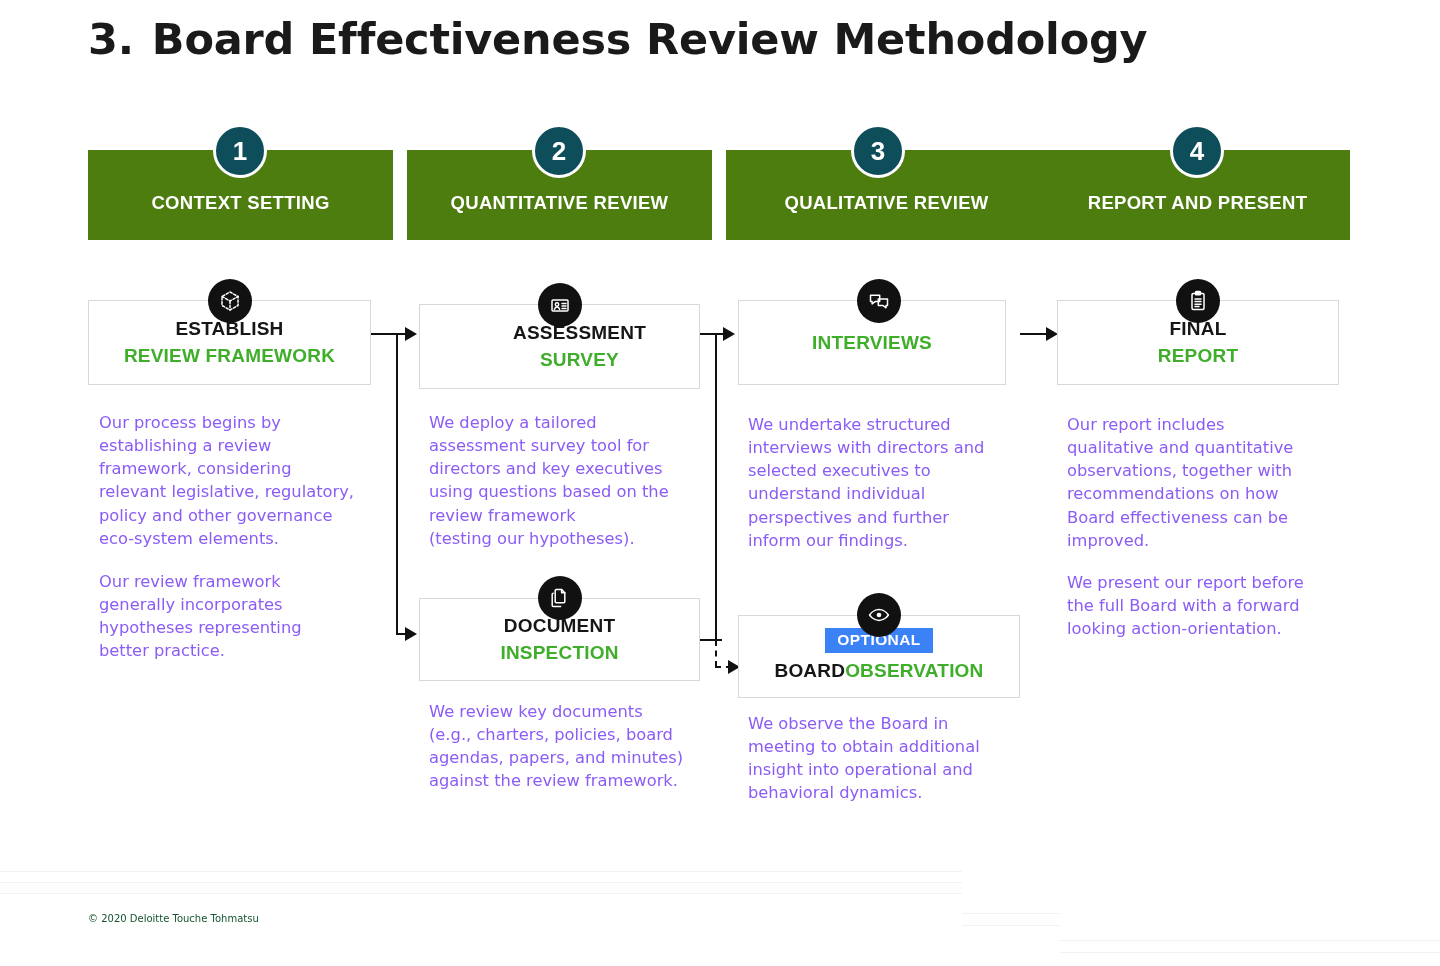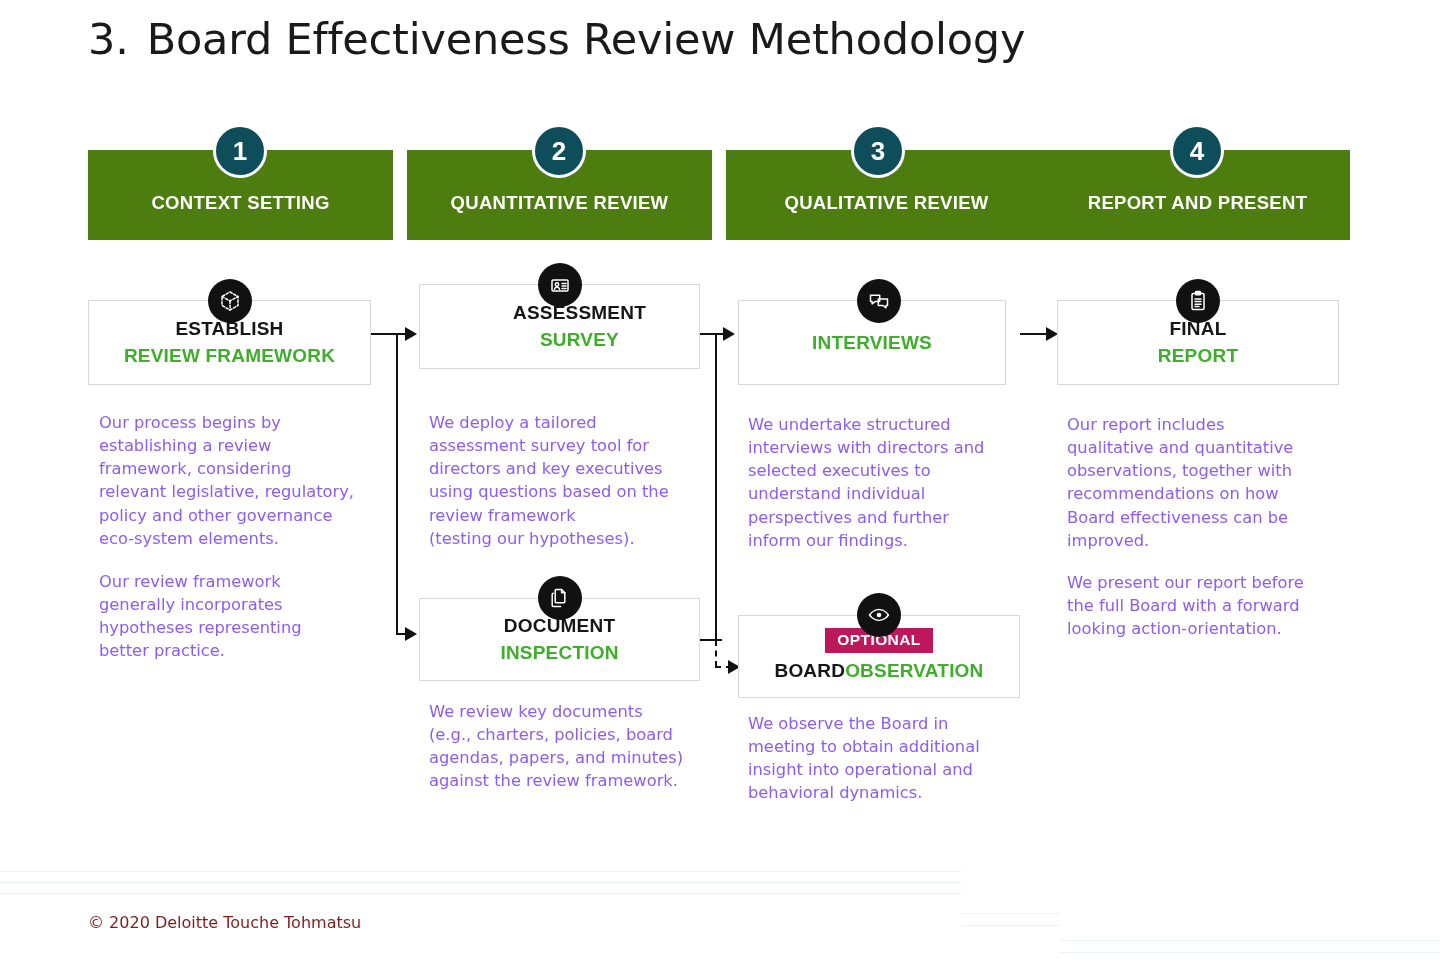--- a/index.html
+++ b/index.html
@@ -7,21 +7,21 @@
     width: 1440px; height: 966px;
     background: #ffffff;
     font-family: "Liberation Sans", sans-serif;
     overflow: hidden;
   }
   .page { position: relative; width: 1440px; height: 966px; background: #fff; }
 
   
   .title {
     position: absolute; left: 88px; top: 14px;
-    font-size: 43px; font-weight: 400; color: #1a1a1a;
+    font-size: 43px; font-weight: 700; color: #1a1a1a;
     letter-spacing: -0.2px; white-space: nowrap;
     font-family: "DejaVu Sans", sans-serif;
   }
   .title .num { margin-right: 18px; }
 
   
   .phase {
     position: absolute; top: 150px; height: 90px;
     background: #4d7c0f;
     display: flex; align-items: flex-end; justify-content: center;
@@ -49,21 +49,21 @@
   .card-icon {
     position: absolute; width: 44px; height: 44px; border-radius: 50%;
     background: #111111; display: flex; align-items: center; justify-content: center;
     z-index: 4;
   }
   .card-icon svg { width: 24px; height: 24px; display: block; }
   .card-title-1 { font-size: 19px; font-weight: 700; color: #161616; letter-spacing: .2px; line-height: 1.42; }
   .card-title-2 { font-size: 19px; font-weight: 700; color: #3fae2a; letter-spacing: .2px; line-height: 1.42; }
   .card-title-green-solo { font-size: 19px; font-weight: 700; color: #3fae2a; letter-spacing: .2px; }
   .opt-badge {
-    display: inline-block; background: #be185d; color: #ffffff;
+    display: inline-block; background: #3b82f6; color: #ffffff;
     font-size: 15.5px; font-weight: 700; letter-spacing: .4px;
     padding: 3px 12px 4px 12px; margin-bottom: 5px;
   }
   .inline-title { display: flex; justify-content: center; }
 
   
   .body-text {
     position: absolute;
     font-family: "DejaVu Sans", sans-serif;
     font-size: 16.3px; line-height: 1.42; color: #8b5cf6;
@@ -84,21 +84,21 @@
     position: absolute; height: 0; border-top: 2px dashed #111111;
   }
   .conn-dash-v {
     position: absolute; width: 0; border-left: 2px dashed #111111;
   }
 
   
   .footer-line { position: absolute; background: #eef3f3; }
   .copyright {
     position: absolute; left: 88px; top: 913px;
-    font-size: 16px; color: #7f1d1d;
+    font-size: 10px; color: #14532d;
     font-family: "DejaVu Sans", sans-serif;
   }
 </style>
 </head>
 <body>
 
 <div class="page">
 
   <div class="title">
     <span class="num">3.</span><span>Board Effectiveness Review Methodology</span>
@@ -165,21 +165,21 @@
 establishing a review
 framework, considering
 relevant legislative, regulatory,
 policy and other governance
 eco-system elements.</div>
   <div class="body-text" style="left:99px;top:570px;width:270px;">Our review framework
 generally incorporates
 hypotheses representing
 better practice.</div>
 
-  <div class="card" style="left:419px;top:284px;width:281px;height:85px;padding-left:40px;">
+  <div class="card" style="left:419px;top:304px;width:281px;height:85px;padding-left:40px;">
     <div class="card-icon" style="left:118px;top:-22px;">
       <svg viewBox="0 0 24 24" fill="none" stroke="#ffffff" stroke-width="1.5" stroke-linecap="round" stroke-linejoin="round">
         <rect x="4" y="7" width="16" height="11" rx="1"></rect>
         <circle cx="9" cy="11.5" r="1.7"></circle>
         <path d="M6.4 16.2c.5-1.5 1.4-2.2 2.6-2.2s2.1.7 2.6 2.2"></path>
         <path d="M14 10.5h4M14 13h4M14 15.5h4"></path>
       </svg>
     </div>
     <div class="card-title-1">ASSESSMENT</div>
     <div class="card-title-2">SURVEY</div>

